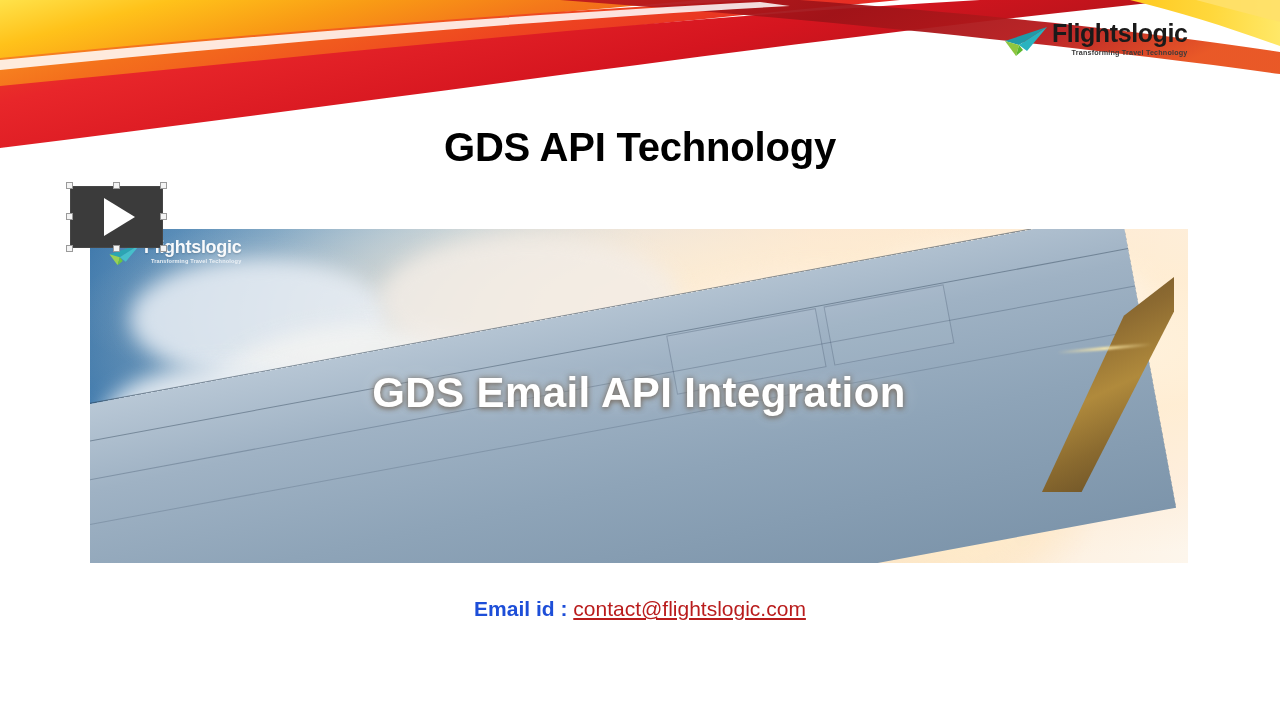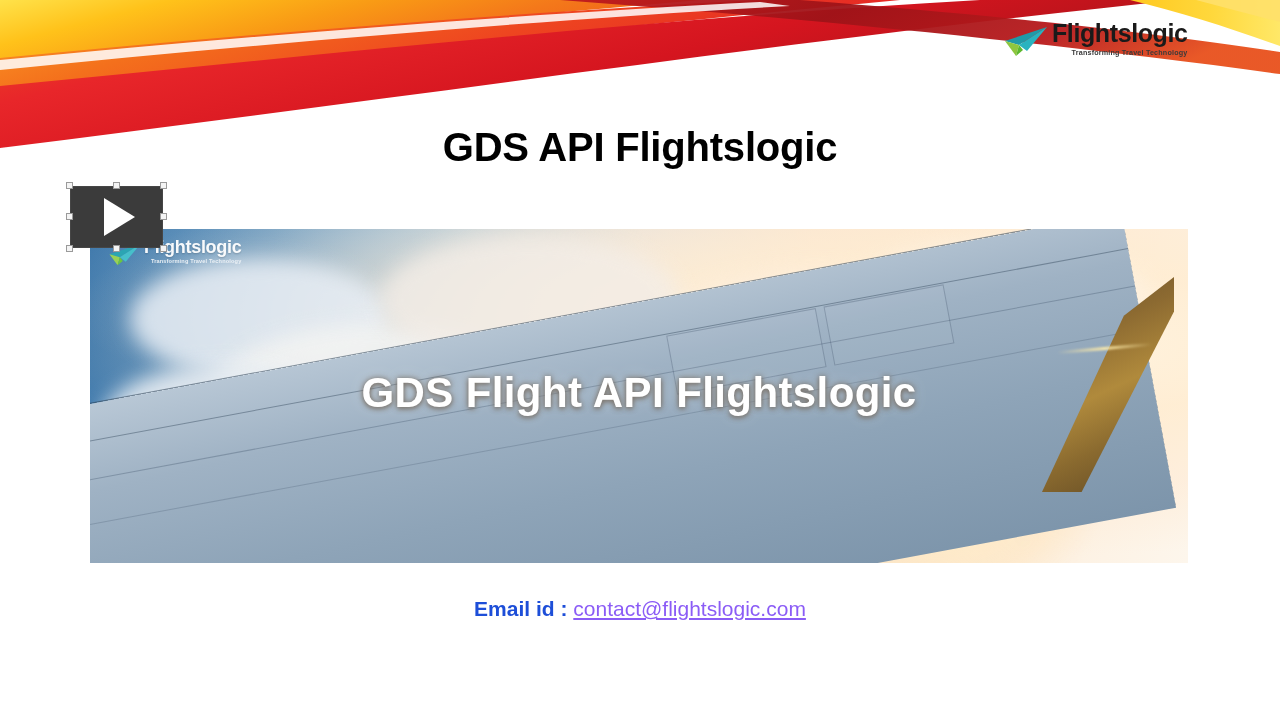--- a/index.html
+++ b/index.html
@@ -276,21 +276,21 @@
     font-family: "Liberation Sans", sans-serif;
     font-size: 21px;
     line-height: 30px;
     white-space: nowrap;
   }
   .email-label {
     font-weight: bold;
     color: #1d4ed8;
   }
   .email-link {
-    color: #8b5cf6;
+    color: #b91c1c;
     font-weight: normal;
   }
 </style>
 </head>
 <body>
 
 <div class="ribbon-band">
   <svg width="1280" height="175" viewBox="0 0 1280 175" xmlns="http://www.w3.org/2000/svg">
     <defs>
       <linearGradient id="gYellow" x1="0" y1="0" x2="1" y2="0.35">
@@ -345,21 +345,21 @@
     <polygon points="16,20 44,2 24,26" fill="#29b3bf"></polygon>
     <polygon points="2,16 16,20 13,31" fill="#8dc63f"></polygon>
     <polygon points="13,31 16,20 20,25" fill="#5cb82e"></polygon>
   </svg>
   <div class="brand-text-wrap">
     <div class="brand-name">Flightslogic</div>
     <div class="brand-tagline">Transforming Travel Technology</div>
   </div>
 </div>
 
-<div class="slide-title">GDS API Flightslogic</div>
+<div class="slide-title">GDS API Technology</div>
 
 <div class="media-frame">
   <div class="media-sky"></div>
   <div class="cloud c1"></div>
   <div class="cloud c2"></div>
   <div class="cloud c3"></div>
   <div class="cloud c4"></div>
   <div class="cloud c5"></div>
   <div class="cloud c6"></div>
   <div class="cloud c7"></div>
@@ -370,21 +370,21 @@
   <div class="wing">
     <div class="wing-line l1"></div>
     <div class="wing-line l2"></div>
     <div class="wing-line l3"></div>
     <div class="wing-panel p1"></div>
     <div class="wing-panel p2"></div>
   </div>
   <div class="winglet"></div>
   <div class="winglet-flare"></div>
 
-  <div class="media-headline">GDS Flight API Flightslogic</div>
+  <div class="media-headline">GDS Email API Integration</div>
 
   <div class="media-watermark">
     <svg class="wm-plane" viewBox="0 0 46 34">
       <polygon points="2,16 44,2 16,20" fill="#2aa7b4"></polygon>
       <polygon points="16,20 44,2 24,26" fill="#46c3cc"></polygon>
       <polygon points="2,16 16,20 13,31" fill="#9ed652"></polygon>
       <polygon points="13,31 16,20 20,25" fill="#6cc93a"></polygon>
     </svg>
     <div class="wm-text">
       <div class="wm-name">Flightslogic</div>

